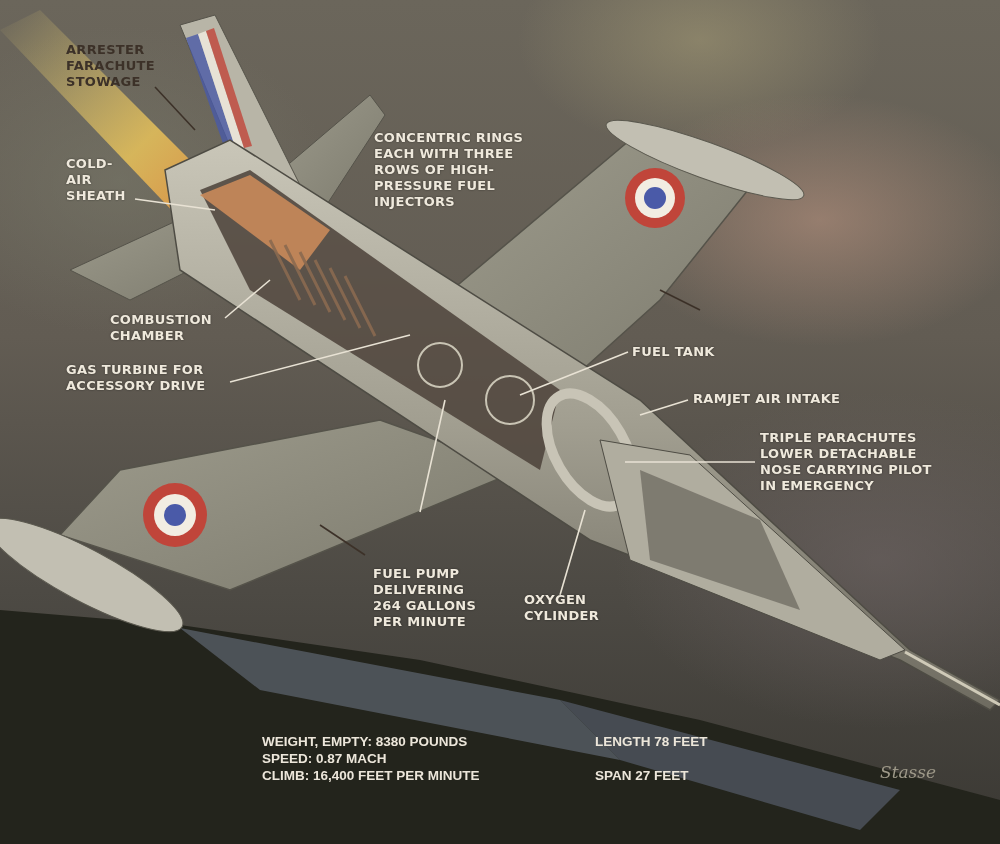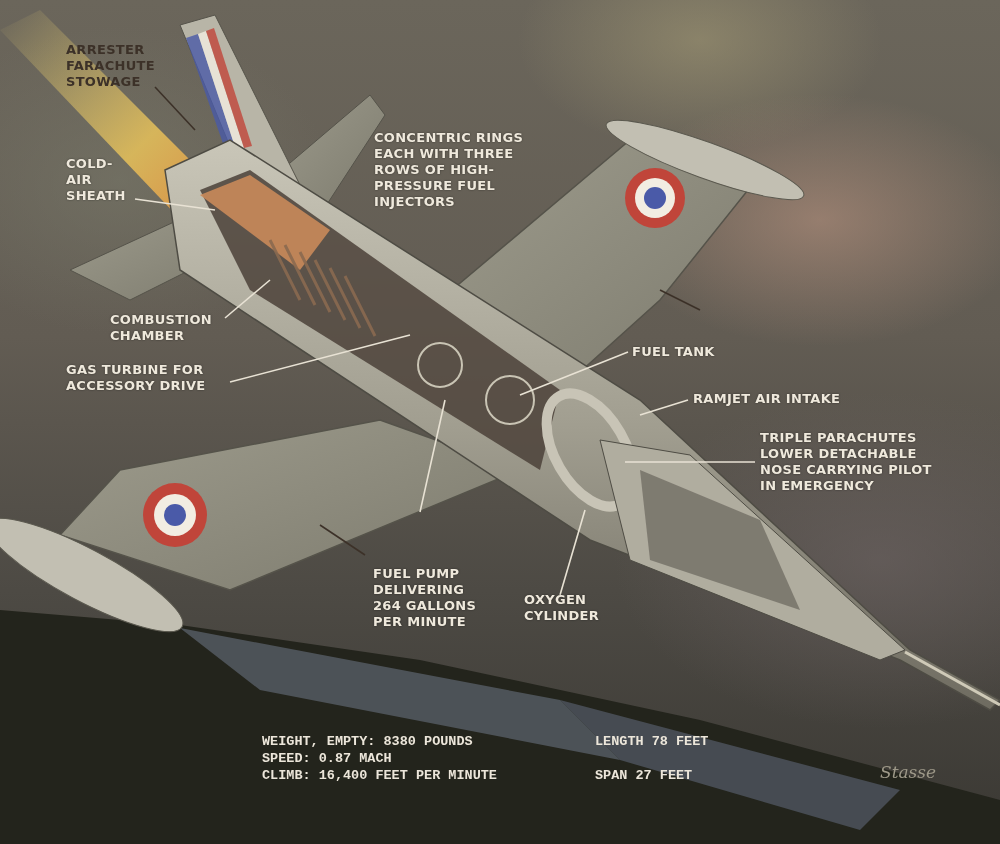--- a/index.html
+++ b/index.html
@@ -10,21 +10,21 @@
       radial-gradient(ellipse 260px 160px at 700px 40px, rgba(170,160,120,0.5), transparent 70%),
       radial-gradient(ellipse 380px 240px at 880px 560px, rgba(110,100,100,0.6), transparent 70%),
       radial-gradient(ellipse 300px 220px at 120px 180px, rgba(120,120,105,0.6), transparent 70%),
       linear-gradient(180deg, #6b665b 0%, #625c53 40%, #4d4a44 70%, #3a3833 100%);
   }
   svg.art { position:absolute; left:0; top:0; }
   .lbl { position:absolute; font-family:"DejaVu Sans", sans-serif; font-weight:bold;
     font-size:13px; line-height:16px; letter-spacing:0.3px; white-space:pre; text-transform:uppercase; }
   .light { color:#efe9dc; text-shadow:0 0 2px rgba(0,0,0,0.5); }
   .dark { color:#3c3128; }
-  .stat { position:absolute; font-family:Liberation Mono, monospace; font-weight:bold;
+  .stat { position:absolute; font-family:Liberation Sans, sans-serif; font-weight:bold;
     font-size:13.5px; line-height:17px; color:#ece6da; white-space:pre; }
   .sig { position:absolute; font-family:"DejaVu Serif", serif; font-style:italic; font-size:17px; color:#9d9888; }
 </style>
 </head>
 <body>
 
 <div id="stage">
 
   <svg class="art" width="1000" height="844" viewBox="0 0 1000 844">
     <defs>

